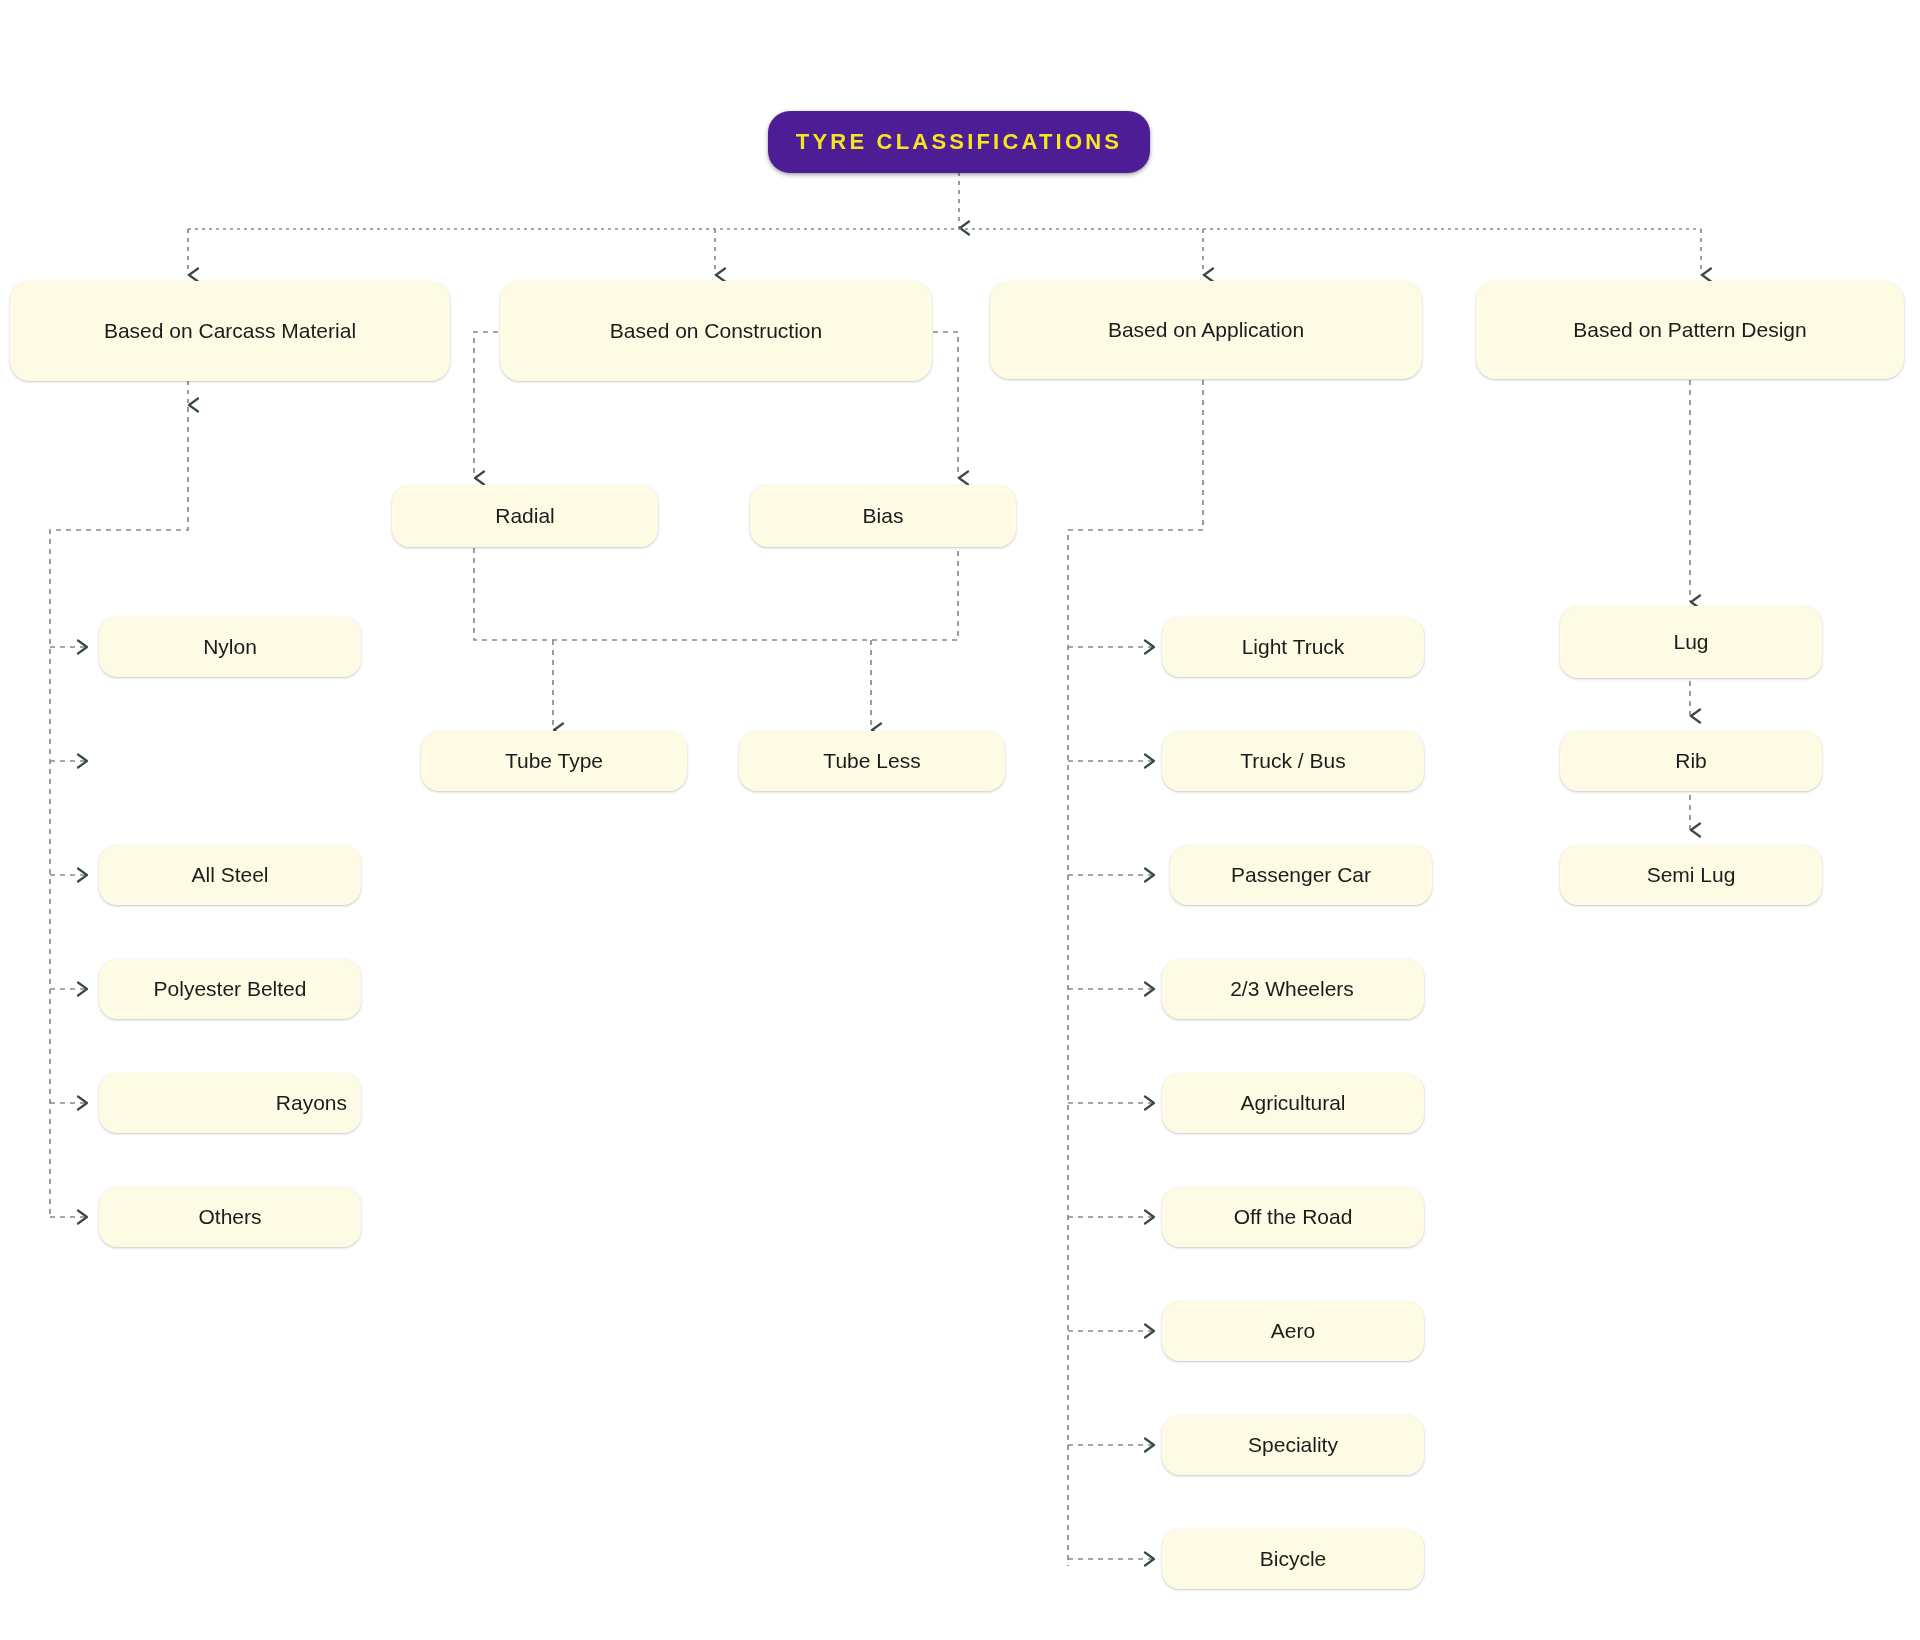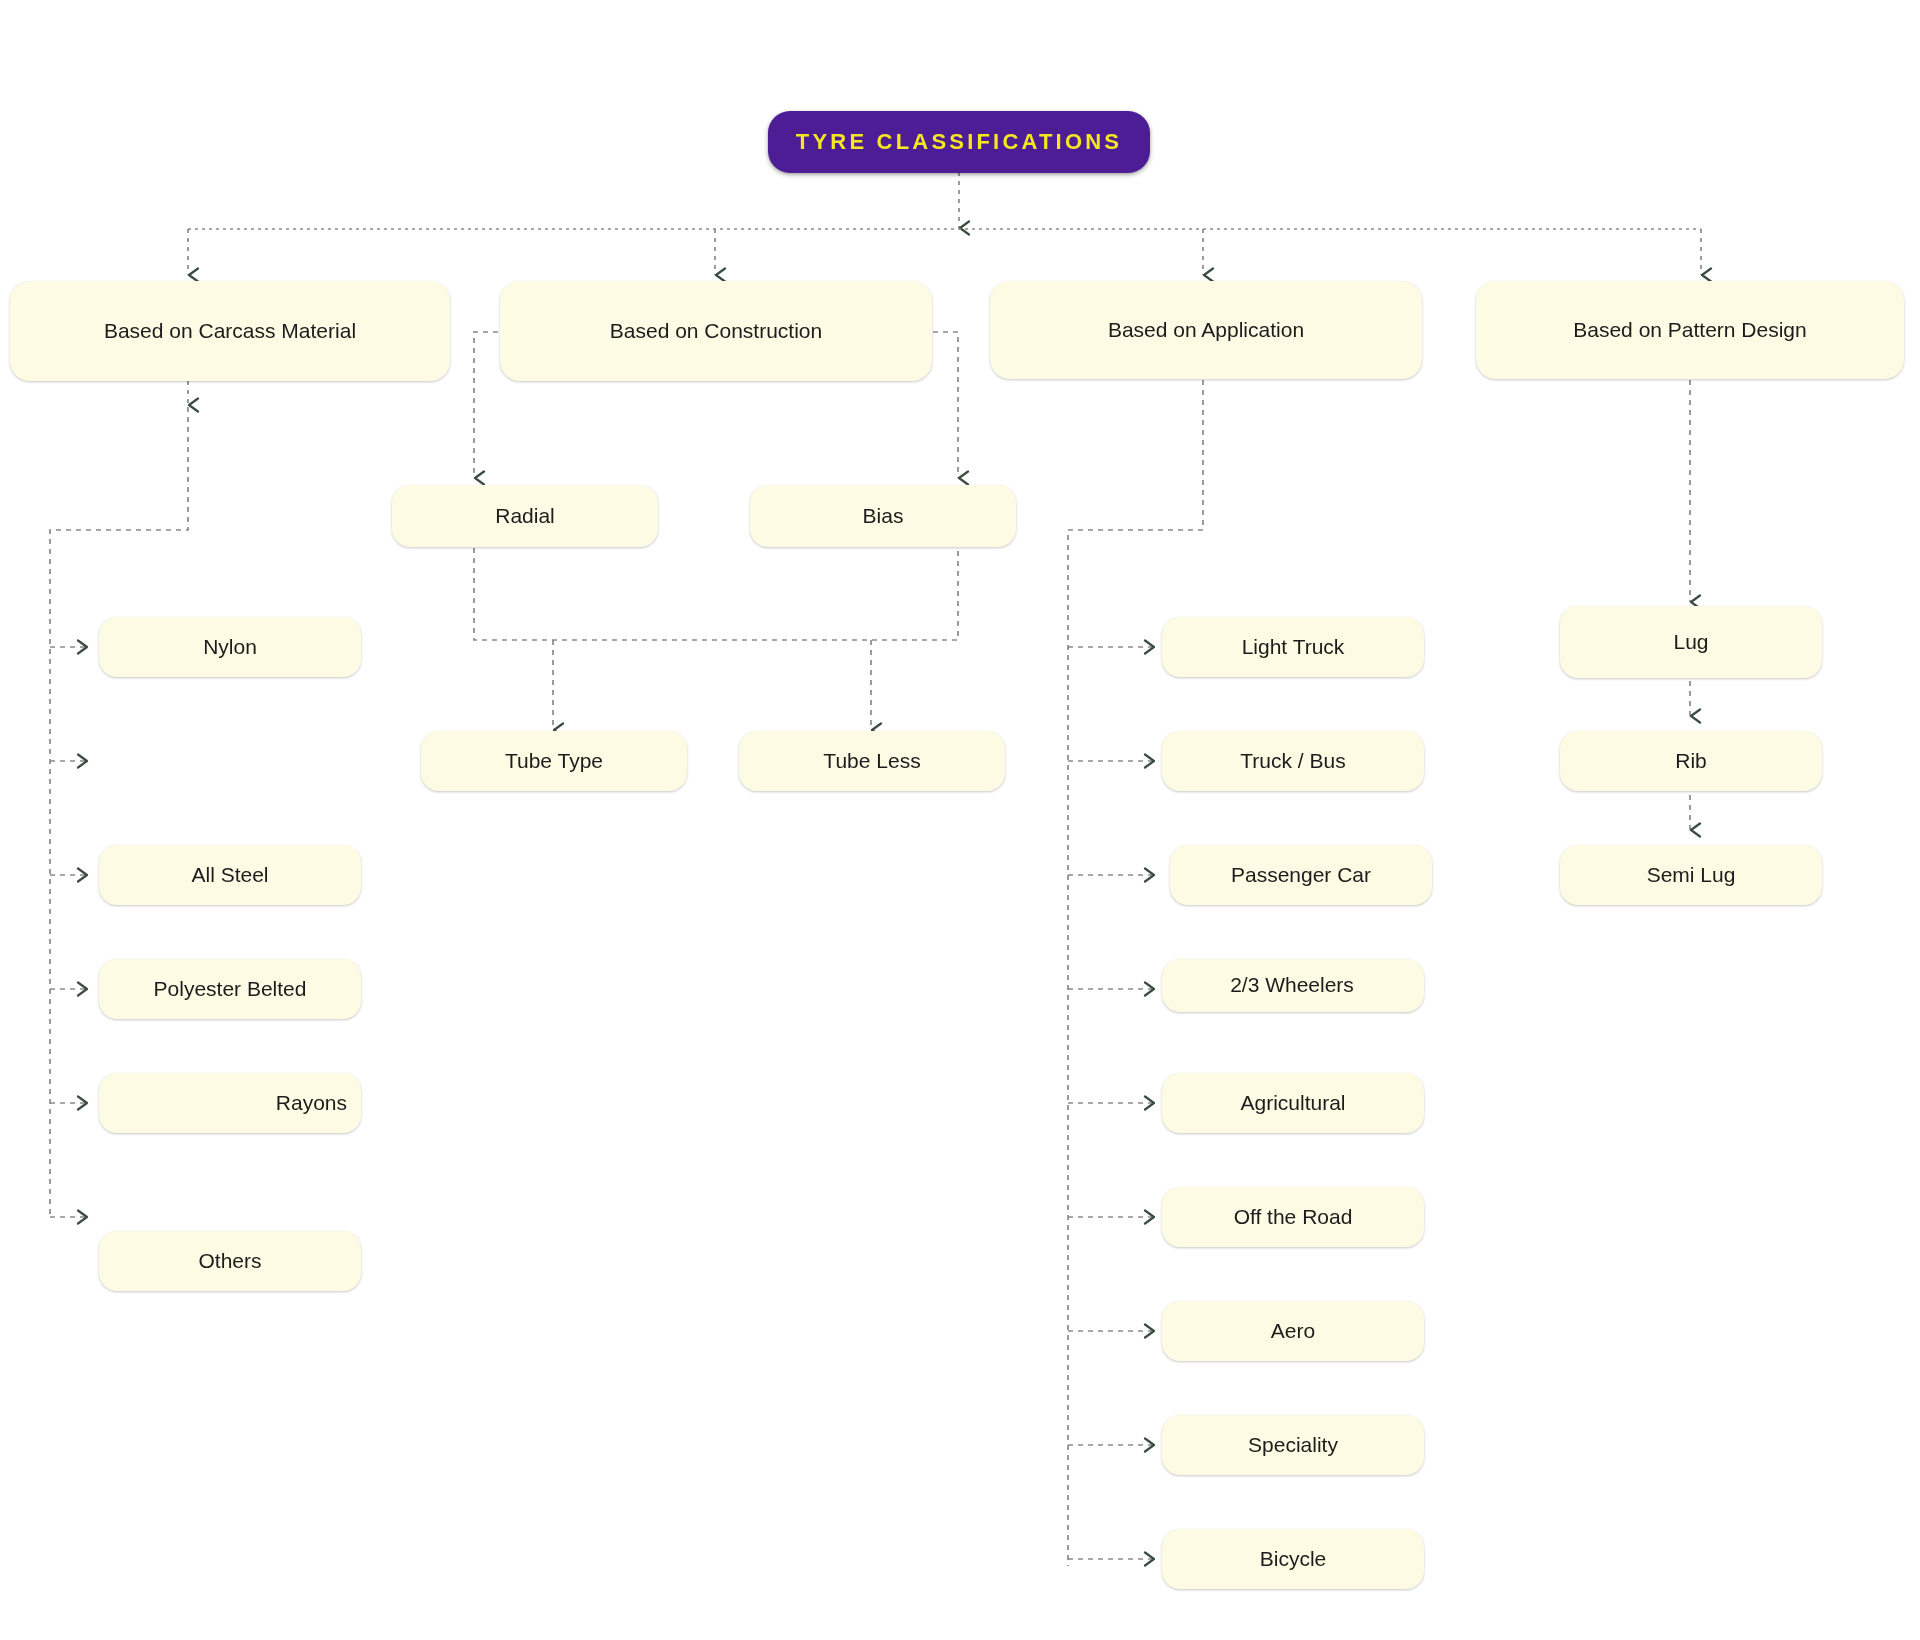--- a/index.html
+++ b/index.html
@@ -140,21 +140,21 @@
   </div>
   <div class="node" style="left:99px; top:845px; width:262px; height:60px;">
     <span>All Steel</span>
   </div>
   <div class="node" style="left:99px; top:959px; width:262px; height:60px;">
     <span>Polyester Belted</span>
   </div>
   <div class="node" style="left:99px; top:1073px; width:262px; height:60px;justify-content:flex-end;">
     <span>Rayons</span>
   </div>
-  <div class="node" style="left:99px; top:1187px; width:262px; height:60px;margin-top:44px;">
+  <div class="node" style="left:99px; top:1187px; width:262px; height:60px;">
     <span>Others</span>
   </div>
 
   <div class="node" style="left:392px; top:485px; width:266px; height:62px;">
     <span>Radial</span>
   </div>
   <div class="node" style="left:750px; top:485px; width:266px; height:62px;">
     <span>Bias</span>
   </div>
   <div class="node" style="left:421px; top:731px; width:266px; height:60px;">
@@ -166,21 +166,21 @@
 
   <div class="node" style="left:1162px; top:617px; width:262px; height:60px;">
     <span>Light Truck</span>
   </div>
   <div class="node" style="left:1162px; top:731px; width:262px; height:60px;">
     <span>Truck / Bus</span>
   </div>
   <div class="node" style="left:1162px; top:845px; width:262px; height:60px;margin-left:8px;">
     <span>Passenger Car</span>
   </div>
-  <div class="node" style="left:1162px; top:959px; width:262px; height:53px;padding-left:12px;">
+  <div class="node" style="left:1162px; top:959px; width:262px; height:60px;padding-left:12px;">
     <span>2/3 Wheelers</span>
   </div>
   <div class="node" style="left:1162px; top:1073px; width:262px; height:60px;">
     <span>Agricultural</span>
   </div>
   <div class="node" style="left:1162px; top:1187px; width:262px; height:60px;">
     <span>Off the Road</span>
   </div>
   <div class="node" style="left:1162px; top:1301px; width:262px; height:60px;">
     <span>Aero</span>

